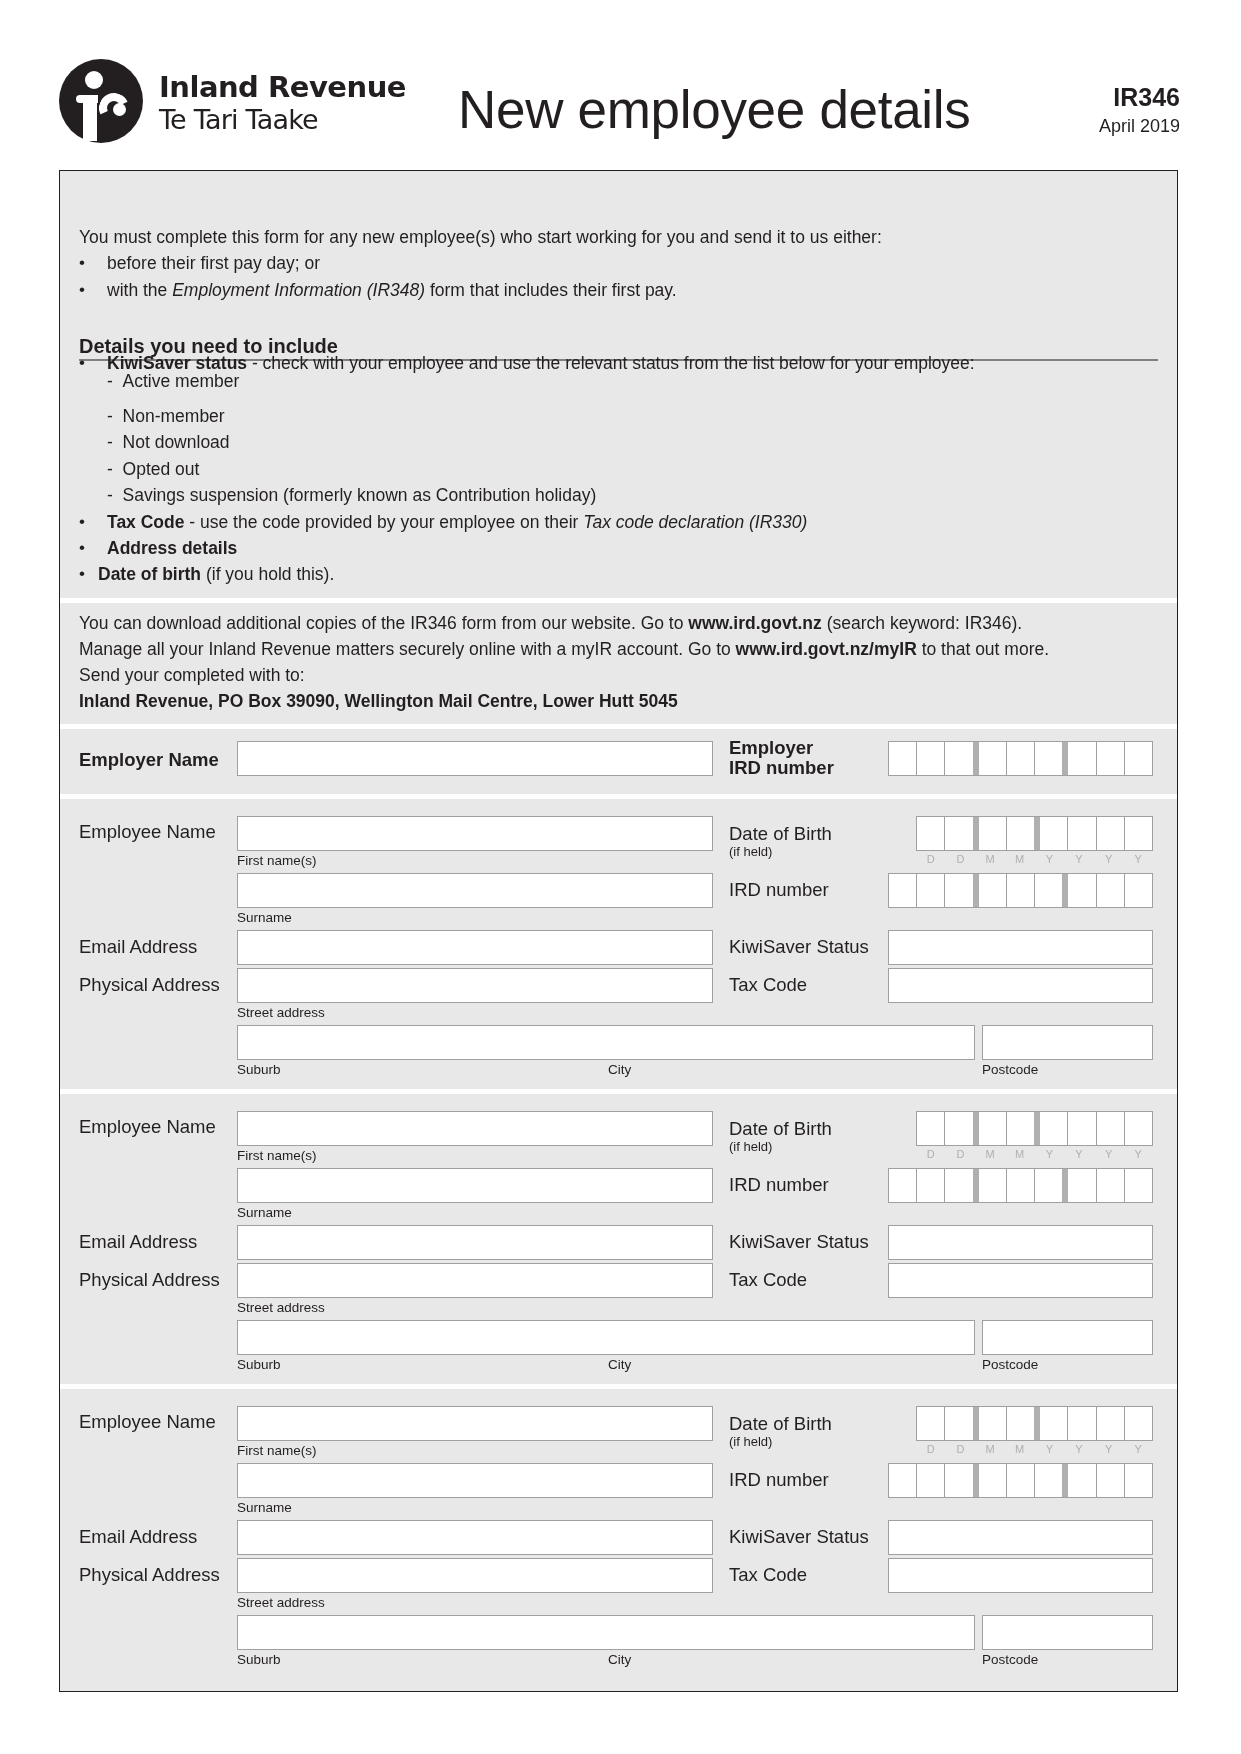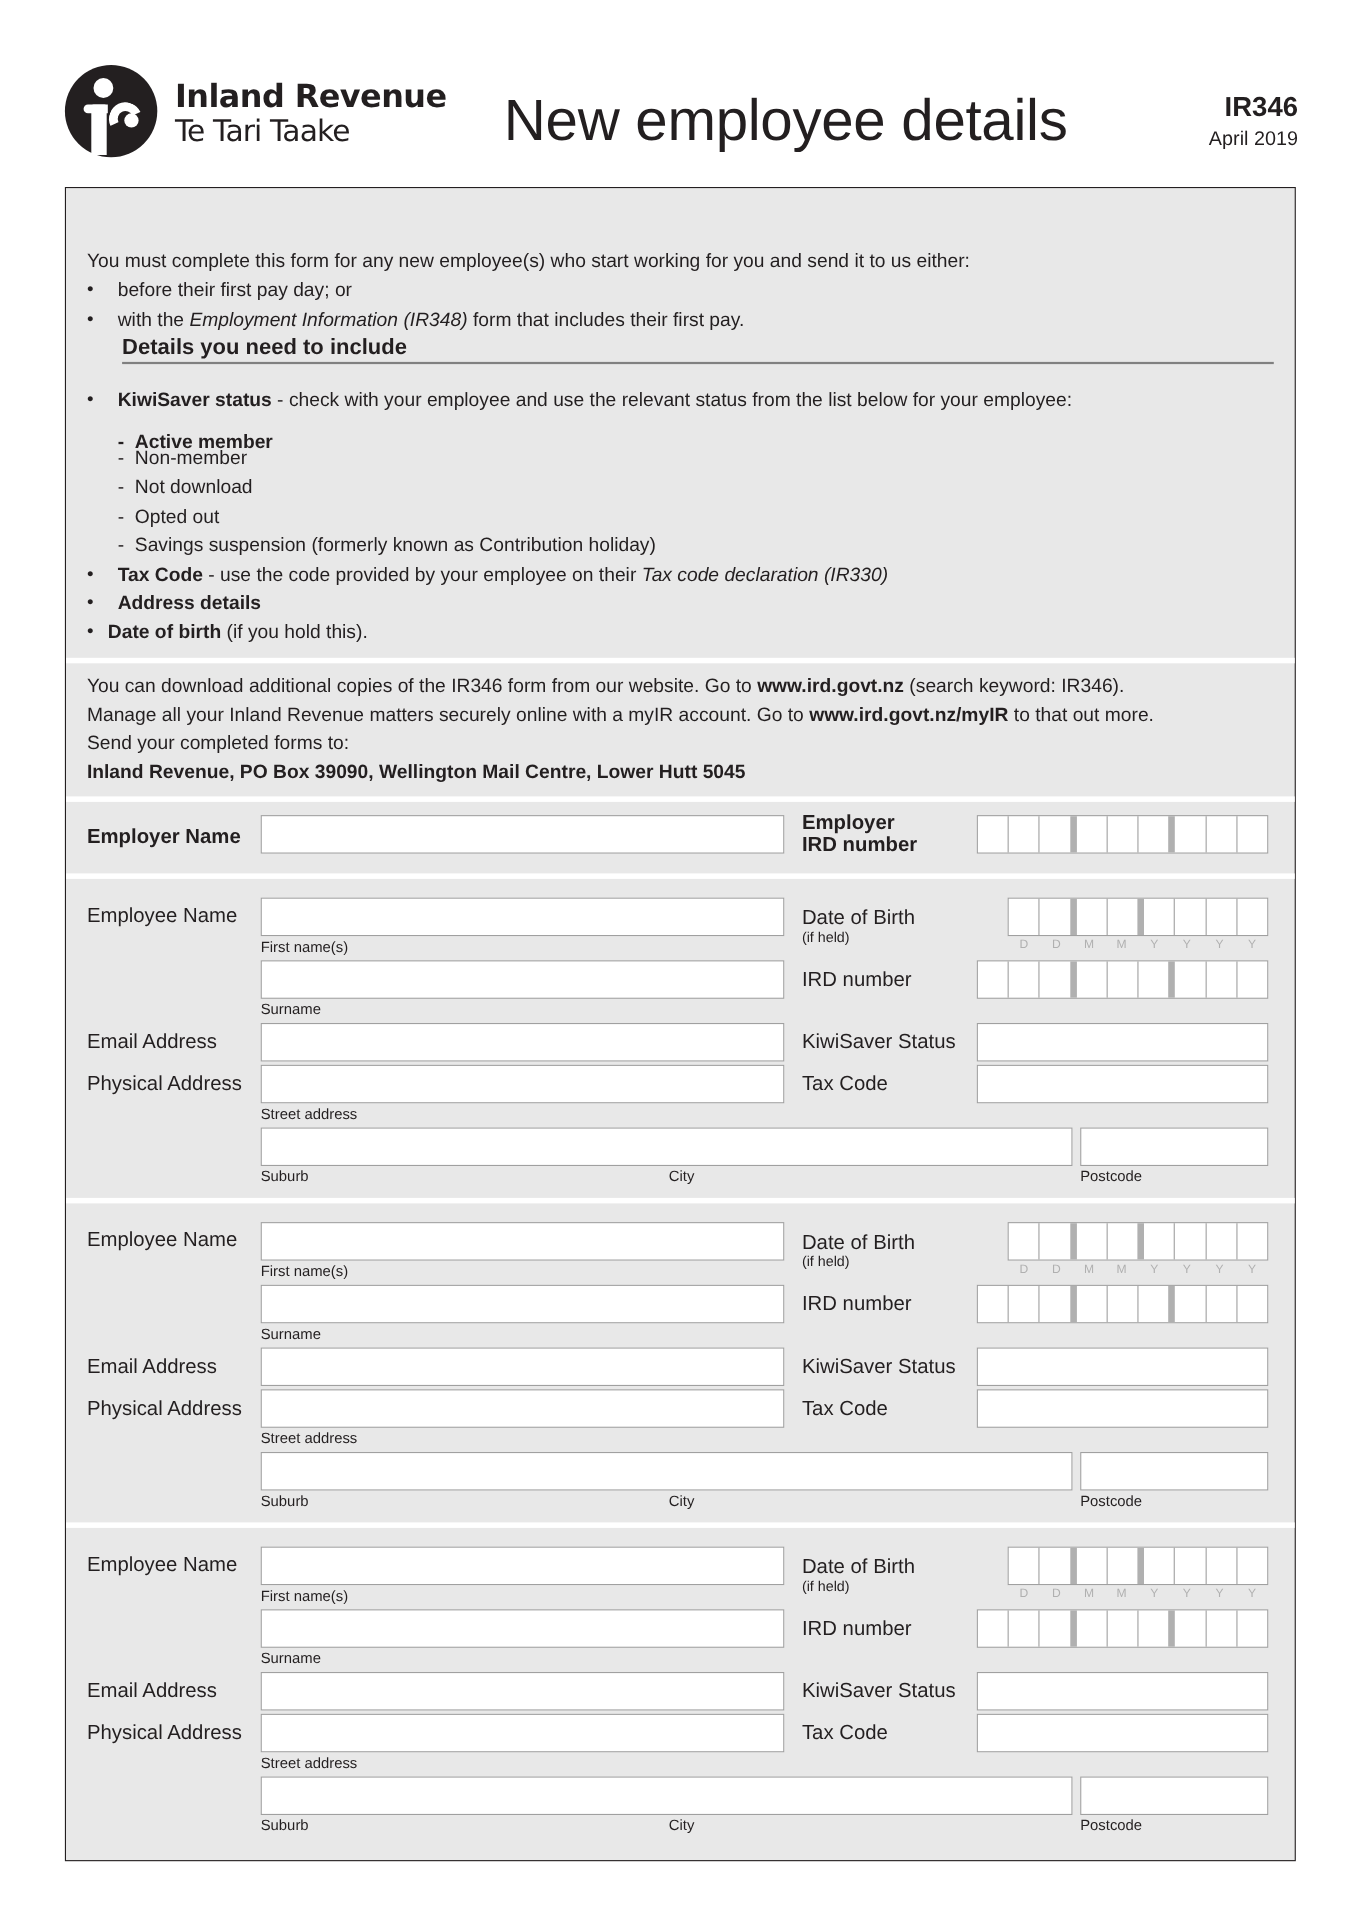--- a/index.html
+++ b/index.html
@@ -59,40 +59,40 @@
 <div class="abs form-date">April 2019</div>
 
 <div class="abs frame">
 
   <div class="txt" style="left:19px; top:56px;">You must complete this form for any new employee(s) who start working for you and send it to us either:</div>
   <div class="bullet" style="left:19px; top:82px;">•</div>
   <div class="txt" style="left:47px; top:82px;">before their first pay day; or</div>
   <div class="bullet" style="left:19px; top:109px;">•</div>
   <div class="txt" style="left:47px; top:109px;"><span>with the </span><span class="i">Employment Information (IR348)</span><span> form that includes their first pay.</span></div>
 
-  <div class="sect-heading" style="top:134px;margin-left:32px;">Details you need to include</div>
+  <div class="sect-heading" style="top:164px;">Details you need to include</div>
   <div class="bullet" style="left:19px; top:182px;">•</div>
   <div class="txt" style="left:47px; top:182px;"><span class="b">KiwiSaver status</span><span> - check with your employee and use the relevant status from the list below for your employee:</span></div>
-  <div class="txt" style="left:47px; top:220px;font-weight:bold;">-&nbsp;&nbsp;<span>Active member</span></div>
+  <div class="txt" style="left:47px; top:200px;">-&nbsp;&nbsp;<span>Active member</span></div>
   <div class="txt" style="left:47px; top:235px;">-&nbsp;&nbsp;<span>Non-member</span></div>
   <div class="txt" style="left:47px; top:261px;">-&nbsp;&nbsp;<span>Not download</span></div>
   <div class="txt" style="left:47px; top:288px;">-&nbsp;&nbsp;<span>Opted out</span></div>
   <div class="txt" style="left:47px; top:314px;">-&nbsp;&nbsp;<span>Savings suspension (formerly known as Contribution holiday)</span></div>
   <div class="bullet" style="left:19px; top:341px;">•</div>
   <div class="txt" style="left:47px; top:341px;"><span class="b">Tax Code</span><span> - use the code provided by your employee on their </span><span class="i">Tax code declaration (IR330)</span></div>
   <div class="bullet" style="left:19px; top:367px;">•</div>
   <div class="txt b" style="left:47px; top:367px;">Address details</div>
   <div class="bullet" style="left:19px; top:393px;">•</div>
   <div class="txt" style="left:38px; top:393px;text-align:center;"><span class="b">Date of birth</span><span> (if you hold this).</span></div>
 
   <div class="sep" style="top:427px;"></div>
 
   <div class="txt" style="left:19px; top:442px;"><span>You can download additional copies of the IR346 form from our website. Go to </span><span class="b">www.ird.govt.nz</span><span> (search keyword: IR346).</span></div>
   <div class="txt" style="left:19px; top:468px;"><span>Manage all your Inland Revenue matters securely online with a myIR account. Go to </span><span class="b">www.ird.govt.nz/myIR</span><span> to that out more.</span></div>
-  <div class="txt" style="left:19px; top:494px;">Send your completed forms to:</div>
+  <div class="txt" style="left:19px; top:494px;">Send your completed with to:</div>
   <div class="txt b" style="left:19px; top:520px;">Inland Revenue, PO Box 39090, Wellington Mail Centre, Lower Hutt 5045</div>
 
   <div class="sep" style="top:553px;"></div>
 
   <div class="lbl lbl-b" style="left:19px; top:578px;">Employer Name</div>
   <input class="box" style="left: 177px; top: 570px; width: 476px; height: 35px;" value="">
   <div class="lbl lbl-b" style="left:669px; top:567px; line-height:20px;"><span>Employer</span><br><span>IRD number</span></div>
   <div class="cells" style="left:828px; top:570px; width:265px;">
     <div class="cell"></div>
       <div class="cell"></div>

